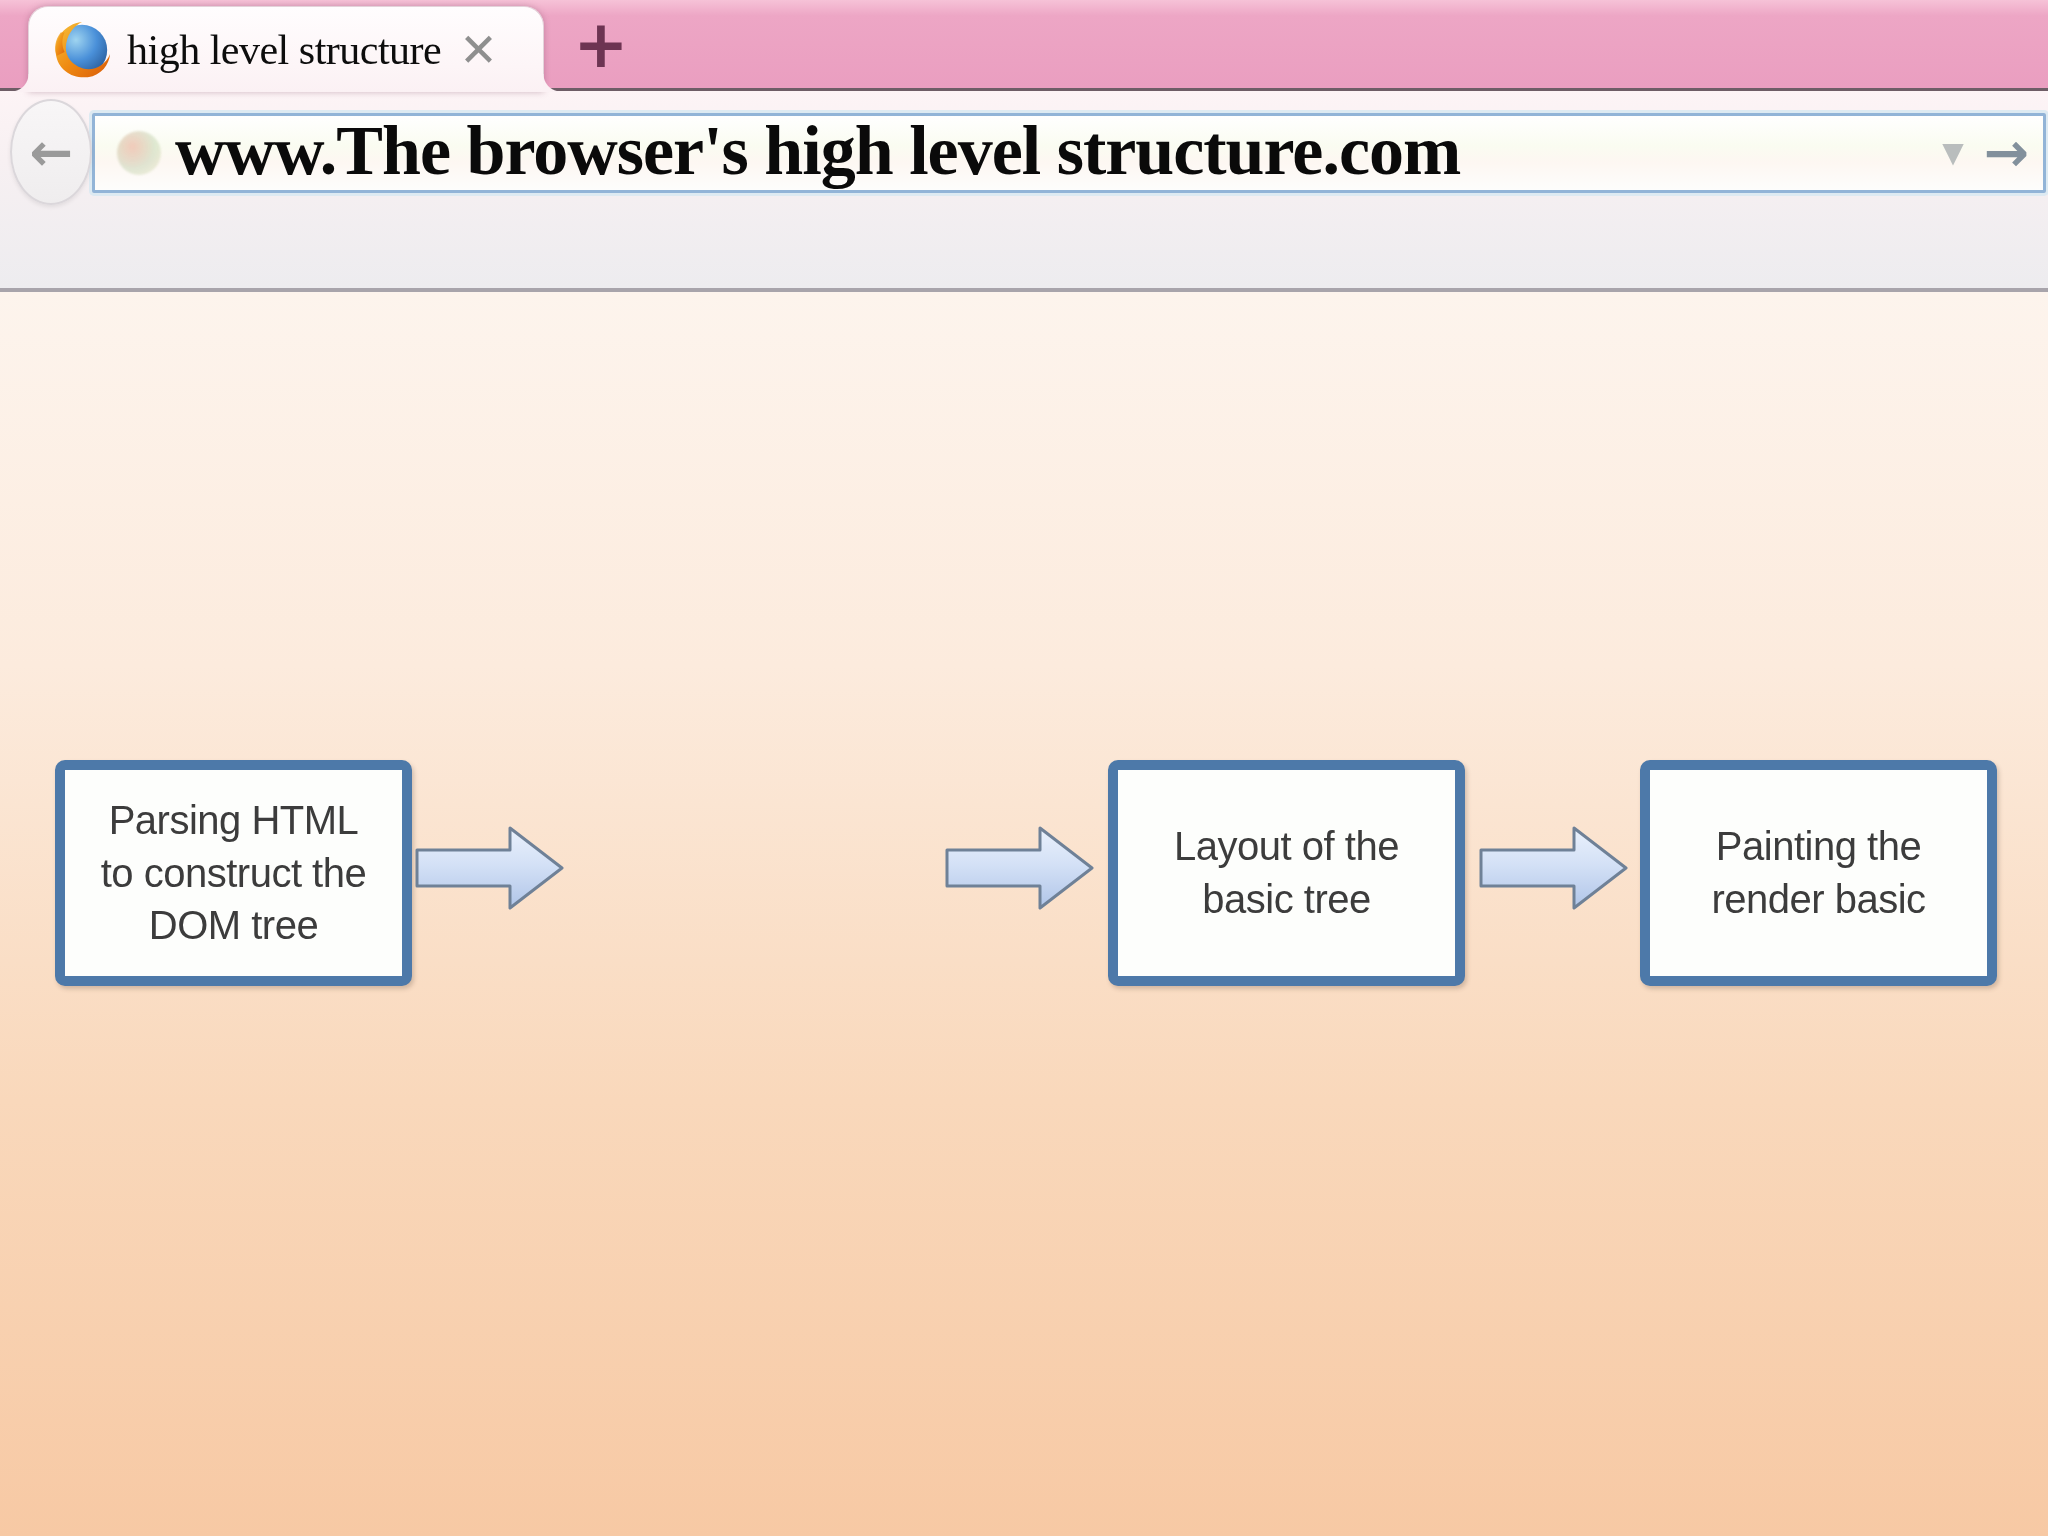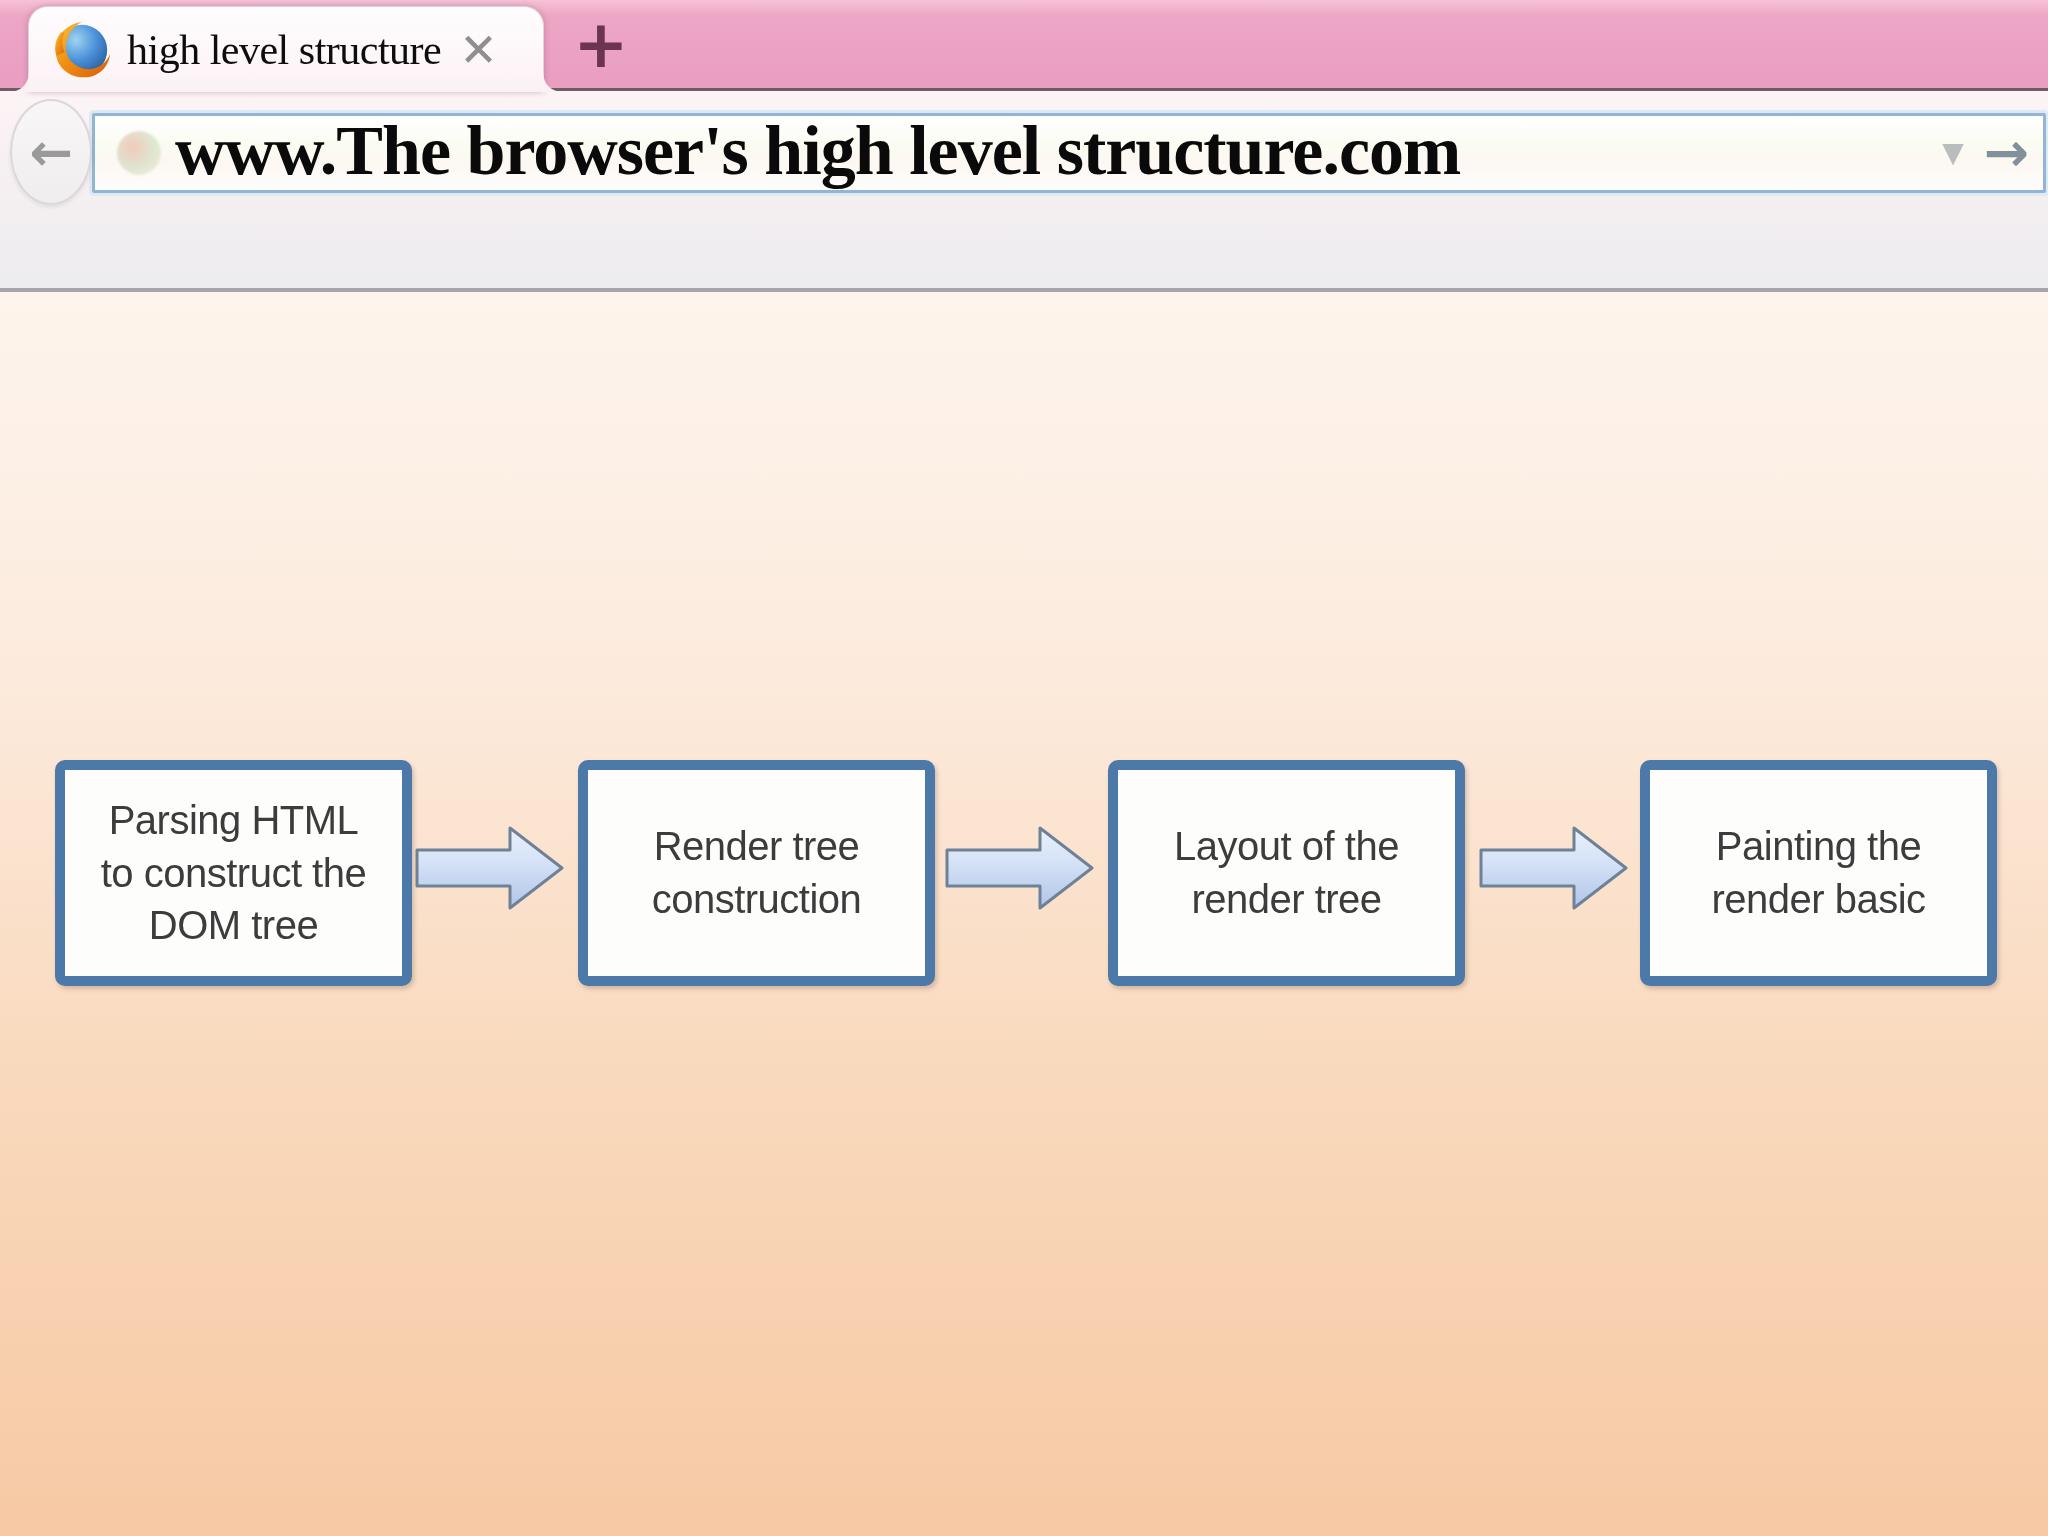--- a/index.html
+++ b/index.html
@@ -179,37 +179,34 @@
       <defs>
           <linearGradient id="ag1" x1="0" y1="0" x2="0" y2="1">
         <stop offset="0%" stop-color="#eaf1fc"></stop>
             <stop offset="45%" stop-color="#d4e1f6"></stop>
             <stop offset="100%" stop-color="#b0c5e8"></stop>
       </linearGradient>
         </defs>
       <polygon points="3,28 96,28 96,6 148,46 96,86 96,64 3,64" fill="url(#ag1)" stroke="#6f8197" stroke-width="3" stroke-linejoin="round"></polygon>
     </svg>
 
-    <div class="flow-box box-2">
-      <span>Render tree construction</span>
-    </div>
 
     <svg class="flow-arrow arrow-2" viewBox="0 0 152 92">
       <defs>
           <linearGradient id="ag2" x1="0" y1="0" x2="0" y2="1">
         <stop offset="0%" stop-color="#eaf1fc"></stop>
             <stop offset="45%" stop-color="#d4e1f6"></stop>
             <stop offset="100%" stop-color="#b0c5e8"></stop>
       </linearGradient>
         </defs>
       <polygon points="3,28 96,28 96,6 148,46 96,86 96,64 3,64" fill="url(#ag2)" stroke="#6f8197" stroke-width="3" stroke-linejoin="round"></polygon>
     </svg>
 
     <div class="flow-box box-3">
-      <span>Layout of the render tree</span>
+      <span>Layout of the basic tree</span>
     </div>
 
     <svg class="flow-arrow arrow-3" viewBox="0 0 152 92">
       <defs>
           <linearGradient id="ag3" x1="0" y1="0" x2="0" y2="1">
         <stop offset="0%" stop-color="#eaf1fc"></stop>
             <stop offset="45%" stop-color="#d4e1f6"></stop>
             <stop offset="100%" stop-color="#b0c5e8"></stop>
       </linearGradient>
         </defs>

